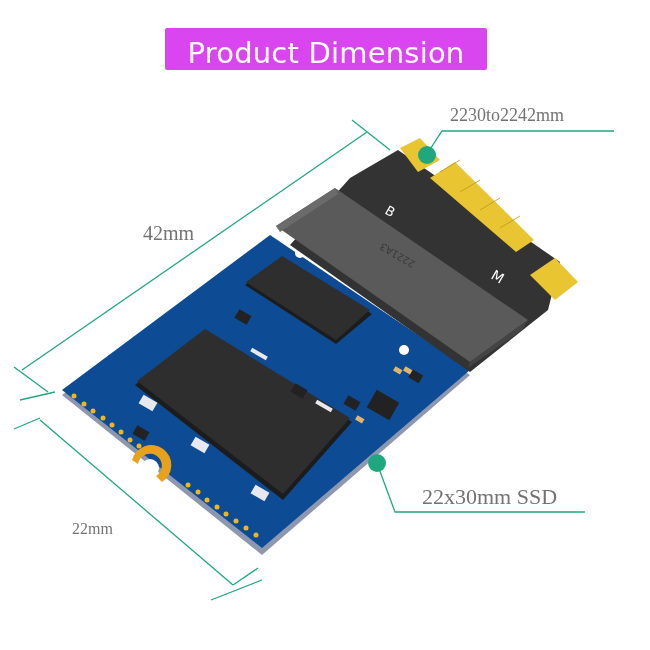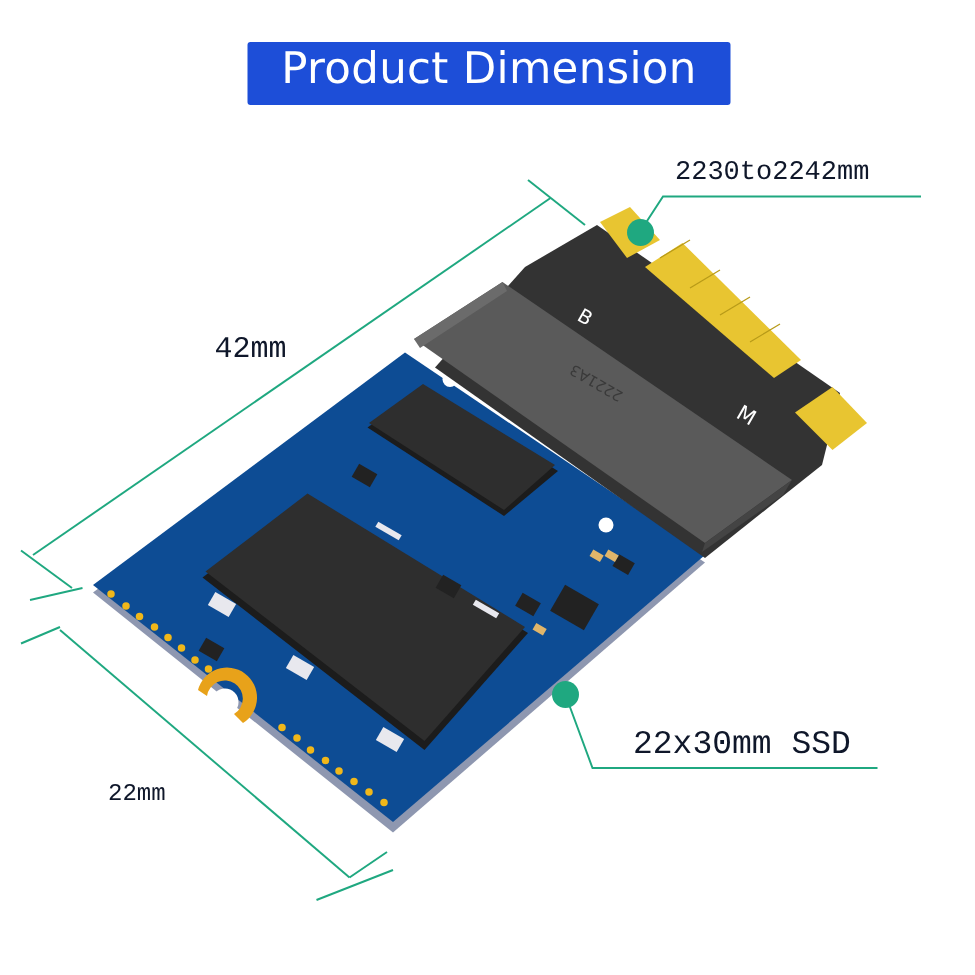--- a/index.html
+++ b/index.html
@@ -1,25 +1,25 @@
 <!DOCTYPE html>
 <html><head>
 <meta charset="utf-8">
 <style>
   html, body { margin:0; padding:0; background:#ffffff; }
   body { width:650px; height:650px; position:relative; overflow:hidden; font-family:"Liberation Sans", sans-serif; }
   .banner {
     position:absolute; left:165px; top:28px; width:322px; height:42px;
-    background:#1d4ed8; border-radius:2px;
-    display:flex; align-items:flex-start; justify-content:center;
+    background:#d946ef; border-radius:2px;
+    display:flex; align-items:flex-end; justify-content:center;
     color:#ffffff; font-size:29px; letter-spacing:0.2px;
     font-family:"DejaVu Sans", sans-serif;
   }
   .label {
-    position:absolute; color:#0f172a; font-family:Liberation Mono, monospace;
+    position:absolute; color:#737373; font-family:Liberation Serif, serif;
     white-space:nowrap;
   }
   .lbl-len { left:143px; top:222px; font-size:20px;text-align:right; }
   .lbl-wid { left:72px; top:520px; font-size:16px; }
   .lbl-form { left:450px; top:105px; font-size:18px; }
   .lbl-size { left:422px; top:484px; font-size:22px; }
   svg.scene { position:absolute; left:0; top:0; }
 </style>
 </head>
 <body>

